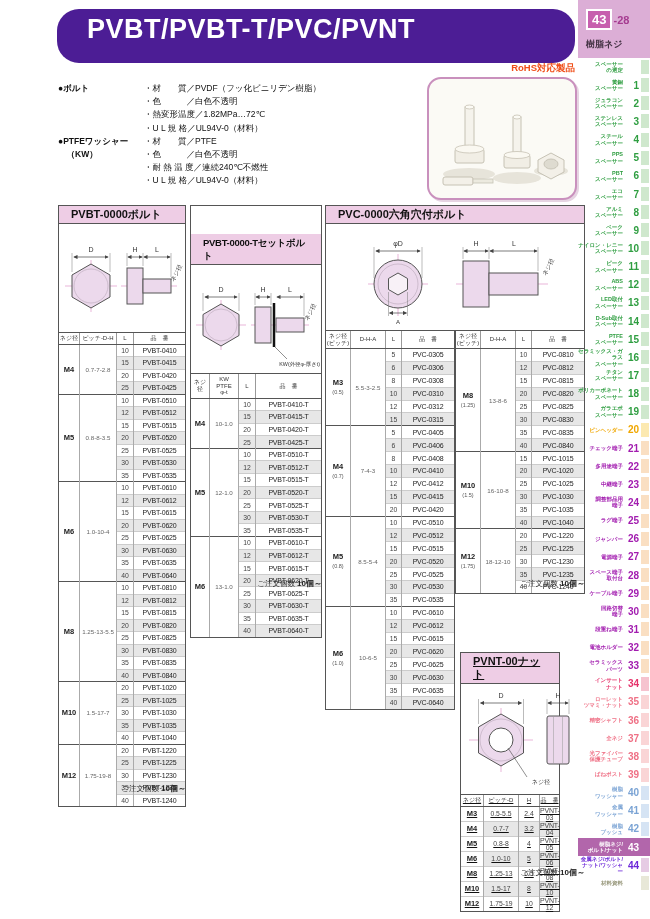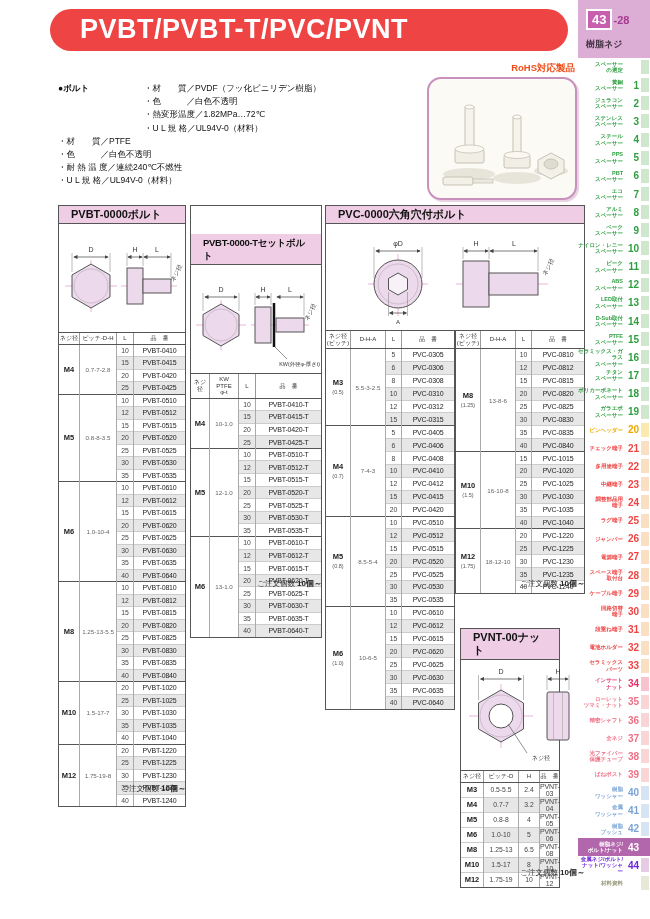--- a/index.html
+++ b/index.html
@@ -1,21 +1,21 @@
 <!DOCTYPE html>
 <html><head>
 <meta charset="utf-8">
 <style>
   html,body{margin:0;padding:0;background:#fff;}
   .page{position:relative;width:650px;height:919px;background:#fff;overflow:hidden;
         font-family:"Liberation Sans","DejaVu Sans",sans-serif;color:#111;}
 
   
-  .title-pill{position:absolute;left:50px;top:9px;width:518px;height:42px;border-radius:22px;
-    background:#ef4444;color:#fff;font-weight:bold;font-size:27px;line-height:41px;
+  .title-pill{position:absolute;left:57px;top:9px;width:518px;height:54px;border-radius:22px;
+    background:#4c1d95;color:#fff;font-weight:bold;font-size:27px;line-height:41px;
     padding-left:30px;box-sizing:border-box;letter-spacing:.5px;}
   .corner{position:absolute;right:0;top:0;width:72px;height:58px;background:#dcaed6;}
   .pagebox{position:absolute;left:8px;top:9px;display:flex;align-items:center;}
   .pagenum{background:#c75fae;border:2px solid #fff;color:#fff;font-weight:bold;font-size:13px;
     padding:1px 4px;line-height:15px;}
   .pagesub{color:#a53b90;font-weight:bold;font-size:11px;margin-left:1px;}
   .cat{position:absolute;left:8px;top:38px;font-size:9px;font-weight:bold;color:#443344;}
 
   .bullets{position:absolute;left:85px;top:60px;font-size:7.5px;color:#222;}
 
@@ -68,21 +68,21 @@
 
   
   .sidebar{position:absolute;right:0;top:58px;width:72px;}
   .side-item{display:flex;align-items:center;height:18.15px;padding-right:1px;box-sizing:border-box;}
   .sl{flex:1;min-width:0;text-align:right;font-size:5.5px;line-height:6.4px;white-space:pre-line;
       font-weight:bold;overflow:hidden;}
   .sn{width:15px;text-align:right;font-size:10px;font-weight:bold;margin-left:1px;}
   .st{width:8px;height:14px;margin-left:2px;flex:0 0 8px;}
   .green{color:#2f9e41}.green .st{background:#cfe8cd}
   .yellow{color:#f0a700}.yellow .st{background:#fce9b0}
-  .orange{color:#ef4444}.orange .st{background:#fadfc2}
+  .orange{color:#a21caf}.orange .st{background:#fadfc2}
   .red1{color:#e6336b}.red1 .st{background:#f6c3cf}
   .red2{color:#ef7186}.red2 .st{background:#fad5d6}
   .blue{color:#7aa3d4}.blue .st{background:#d6e4f4}
   .purple{color:#6d28d9}.purple .st{background:#e6cbe4}
   .gray{color:#99997d}.gray .st{background:#e8e8d8}
   .hl{background:#b266ab;color:#fff;}
   .hl .st{background:#b266ab;}
 </style>
 </head>
 <body>
@@ -100,20 +100,22 @@
 
   <div class="specs">
     <div class="spec-group">
       <div class="gname">●ボルト</div>
       <div class="glines">・材　　質／PVDF（フッ化ビニリデン樹脂）
 ・色　　　／白色不透明
 ・熱変形温度／1.82MPa…72℃
 ・U L 規 格／UL94V-0（材料）</div>
     </div>
     <div class="spec-group">
+      <div class="gname">●PTFEワッシャー
+　（KW）</div>
       <div class="glines">・材　　質／PTFE
 ・色　　　／白色不透明
 ・耐 熱 温 度／連続240℃不燃性
 ・U L 規 格／UL94V-0（材料）</div>
     </div>
   </div>
 
   <div class="rohs">RoHS対応製品</div>
   <div class="photo">
     <svg width="146" height="119" viewBox="0 0 146 119">
@@ -751,21 +753,21 @@
           <tr>
             <td class="c2 len">40</td>
             <td class="c3 part">PVC-1240</td>
           </tr>
         </tbody>
     </table>
   </div>
   <div class="note" style="left:465px;top:578px;">
     <span>ご注文個数</span> <b>10個～</b></div>
 
-  <div class="tblbox t4" style="left:460px;top:628px;width:100px;">
+  <div class="tblbox t4" style="left:460px;top:652px;width:100px;text-decoration:underline;">
     <div class="tbltitle">PVNT-00ナット</div>
     <div class="diagram" style="height:110px">
       <svg width="123" height="109" viewBox="0 0 123 109">
         <defs>
             <marker id="ar4" markerWidth="6" markerHeight="6" refX="5" refY="3" orient="auto">
               <path d="M0,0L6,3L0,6z" fill="#444"></path>
             </marker>
         <marker id="al4" markerWidth="6" markerHeight="6" refX="1" refY="3" orient="auto">
               <path d="M6,0L0,3L6,6z" fill="#444"></path>
             </marker>

